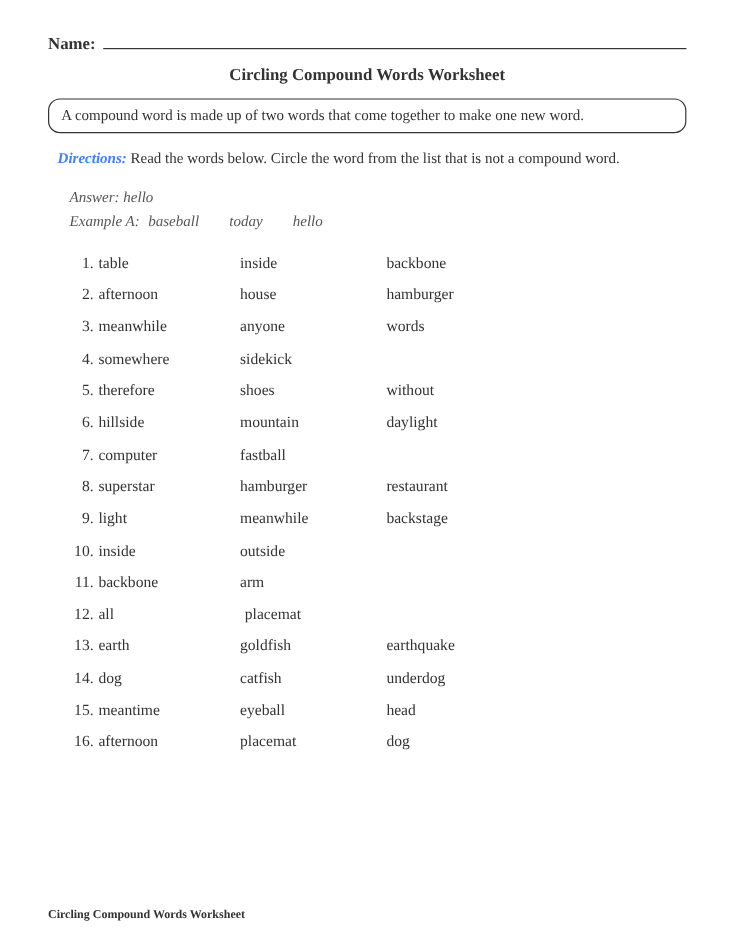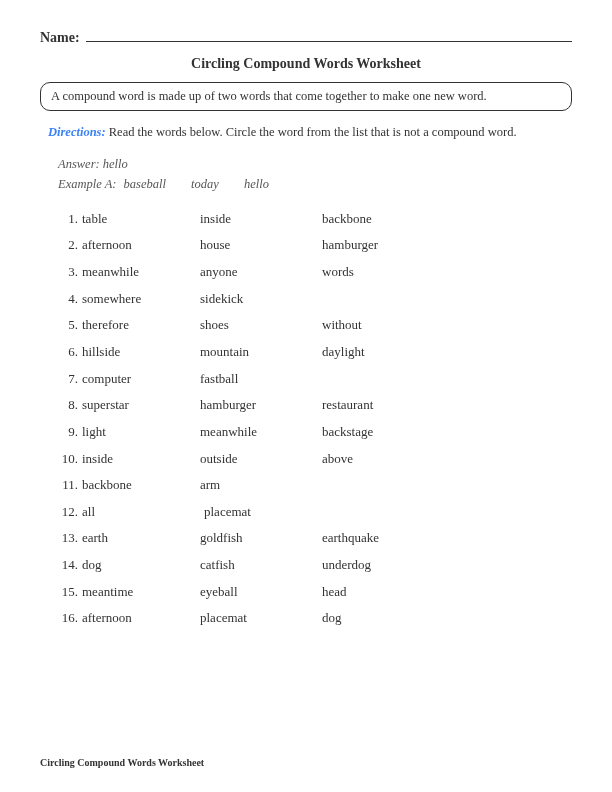--- a/index.html
+++ b/index.html
@@ -168,21 +168,20 @@
     <div class="row">
       <span class="num">9.</span>
       <span class="c1">light</span>
       <span class="c2">meanwhile</span>
       <span class="c3">backstage</span>
     </div>
     <div class="row">
       <span class="num">10.</span>
       <span class="c1">inside</span>
       <span class="c2">outside</span>
-      <span class="c3">above</span>
     </div>
     <div class="row">
       <span class="num">11.</span>
       <span class="c1">backbone</span>
       <span class="c3">arm</span>
     </div>
     <div class="row">
       <span class="num">12.</span>
       <span class="c2">all</span>
       <span class="c3">placemat</span>

